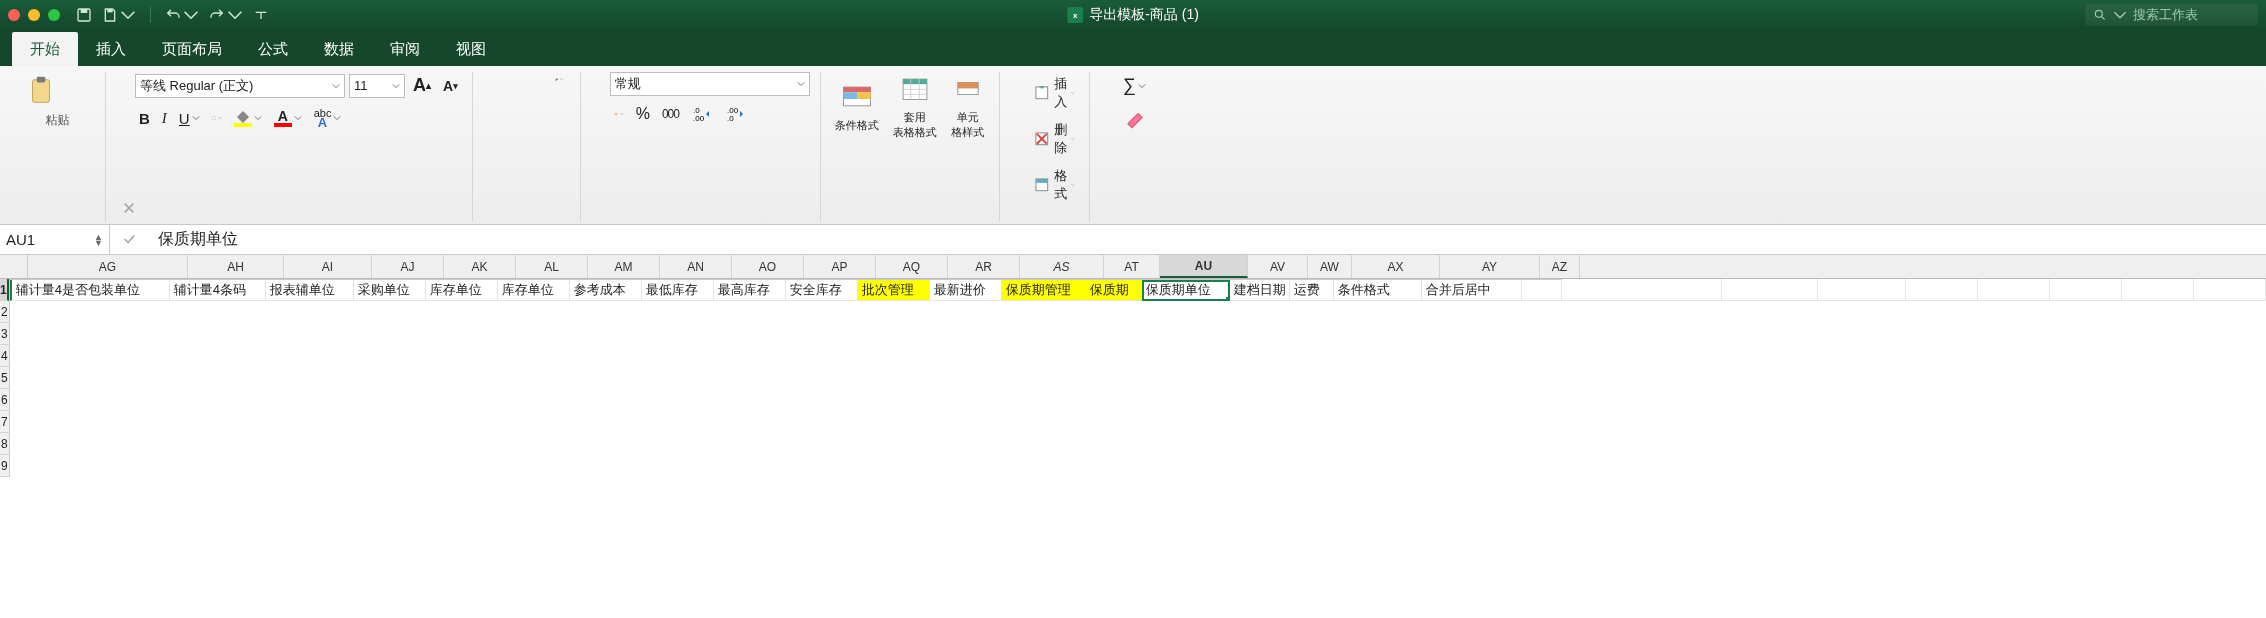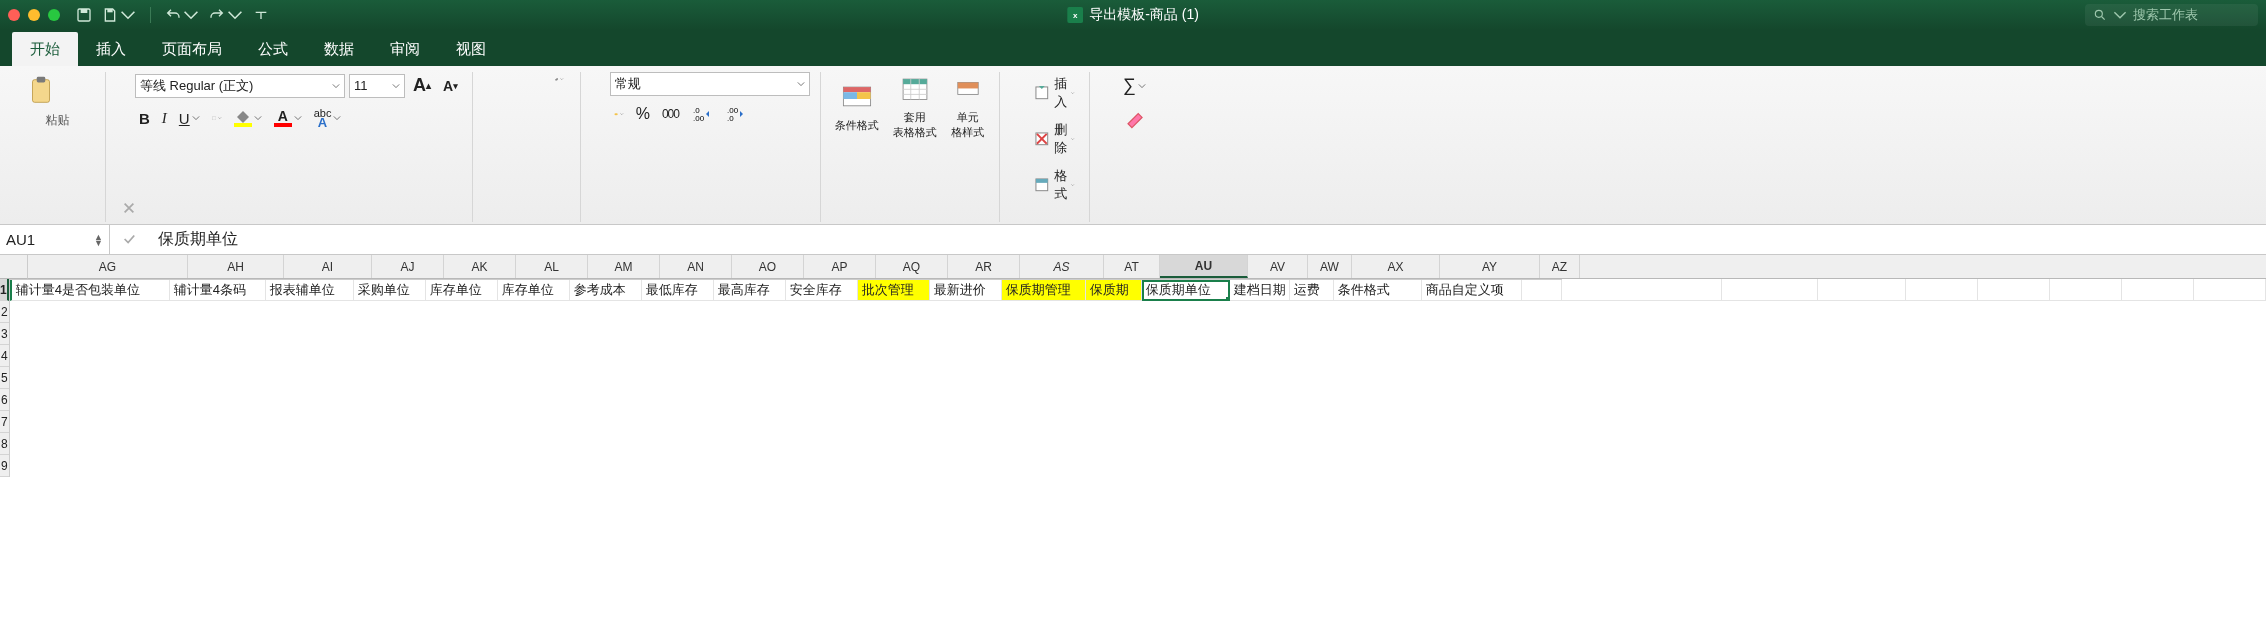--- a/index.html
+++ b/index.html
@@ -520,21 +520,21 @@
           <div class="cell" style="width: 72px;">最高库存</div>
           <div class="cell" style="width: 72px;">安全库存</div>
           <div class="cell hl" style="width: 72px;">批次管理</div>
           <div class="cell" style="width: 72px;">最新进价</div>
           <div class="cell hl" style="width: 84px;">保质期管理</div>
           <div class="cell hl" style="width: 56px; font-family: Liberation Mono, monospace;">保质期</div>
           <div class="cell sel" style="width: 88px;">保质期单位</div>
           <div class="cell" style="width: 60px;">建档日期</div>
           <div class="cell" style="width: 44px;">运费</div>
           <div class="cell" style="width: 88px;">条件格式</div>
-          <div class="cell" style="width: 100px;">商品自定义项</div>
+          <div class="cell" style="width: 100px;">合并后居中</div>
           <div class="cell" style="width: 40px;"></div>
         </div>
         <div class="crow">
           <div class="cell" style="width: 160px;"></div>
           <div class="cell" style="width: 96px;"></div>
           <div class="cell" style="width: 88px;"></div>
           <div class="cell" style="width: 72px;"></div>
           <div class="cell" style="width: 72px;"></div>
           <div class="cell" style="width: 72px;"></div>
           <div class="cell" style="width: 72px;"></div>

